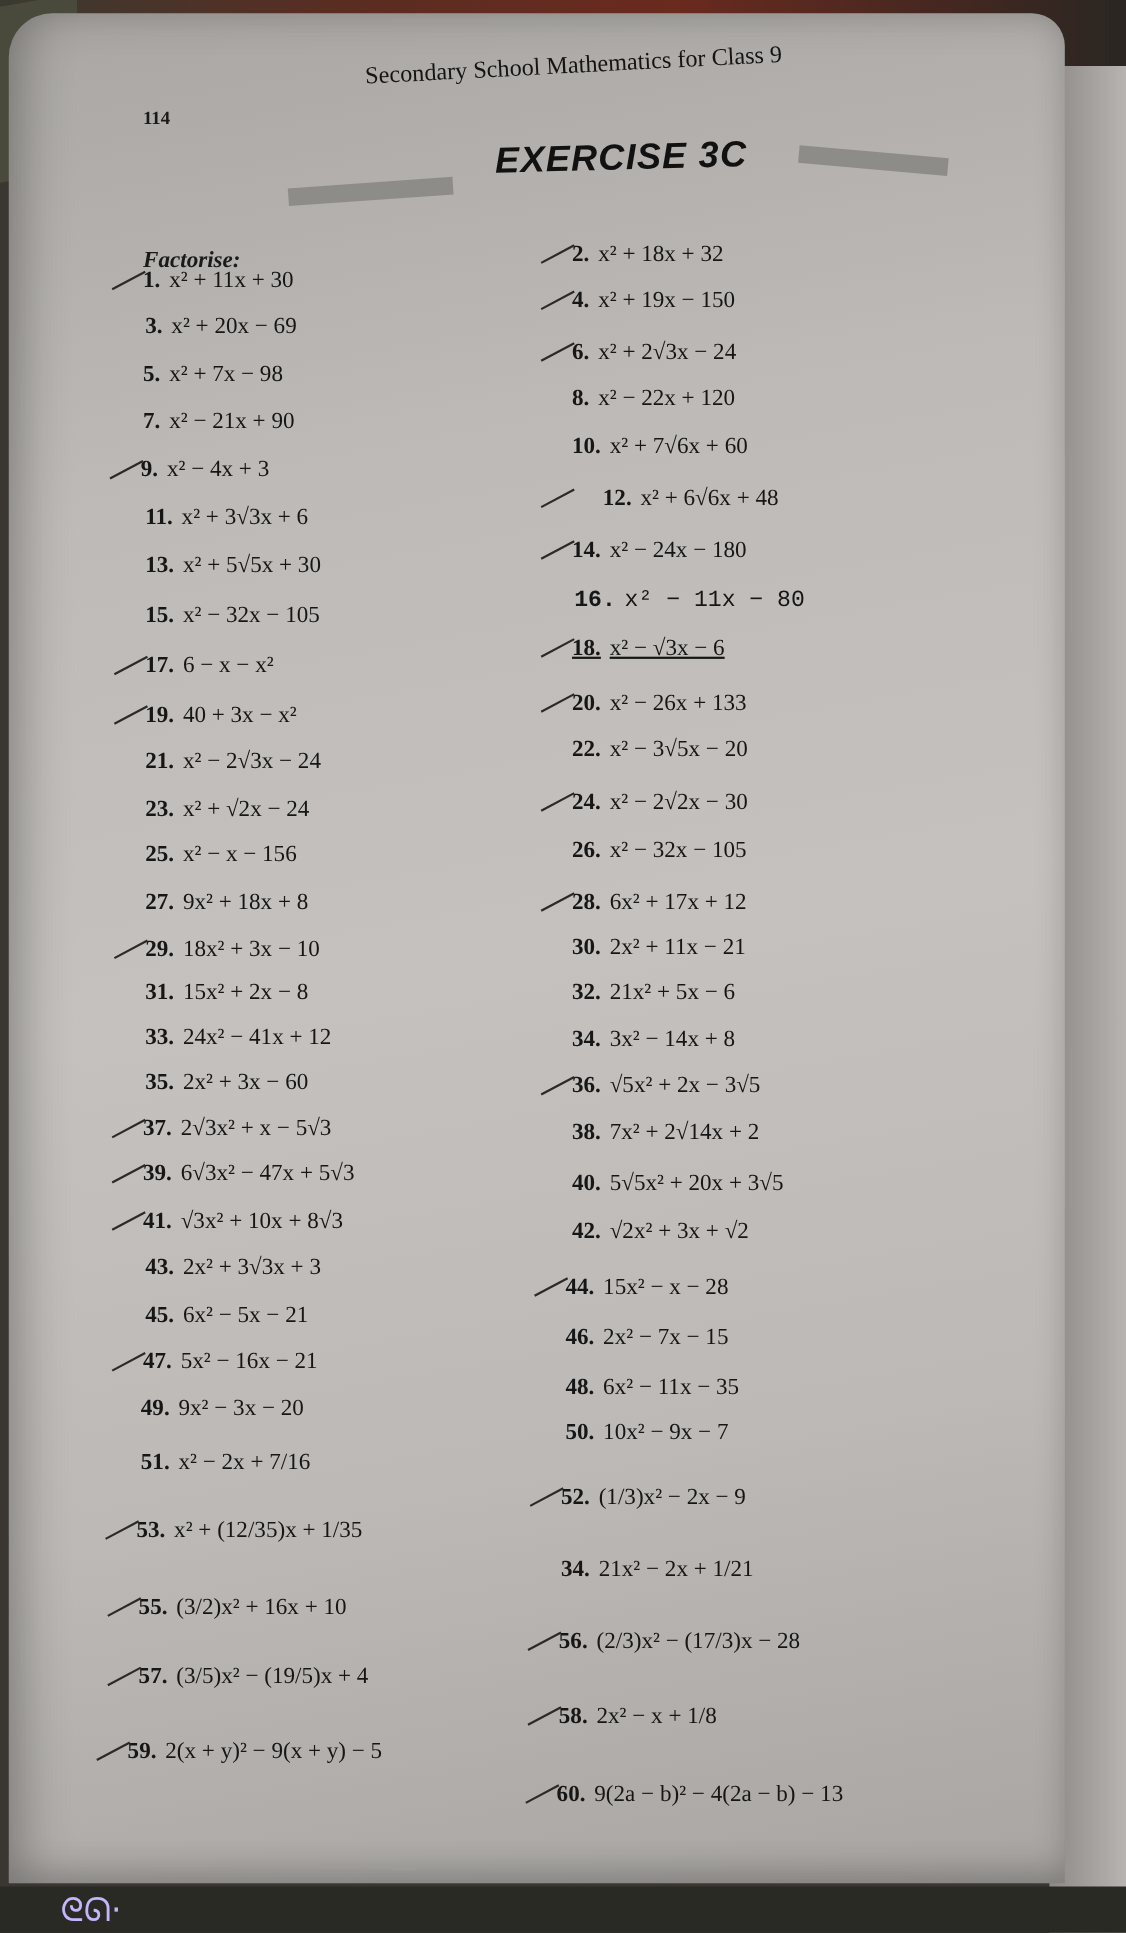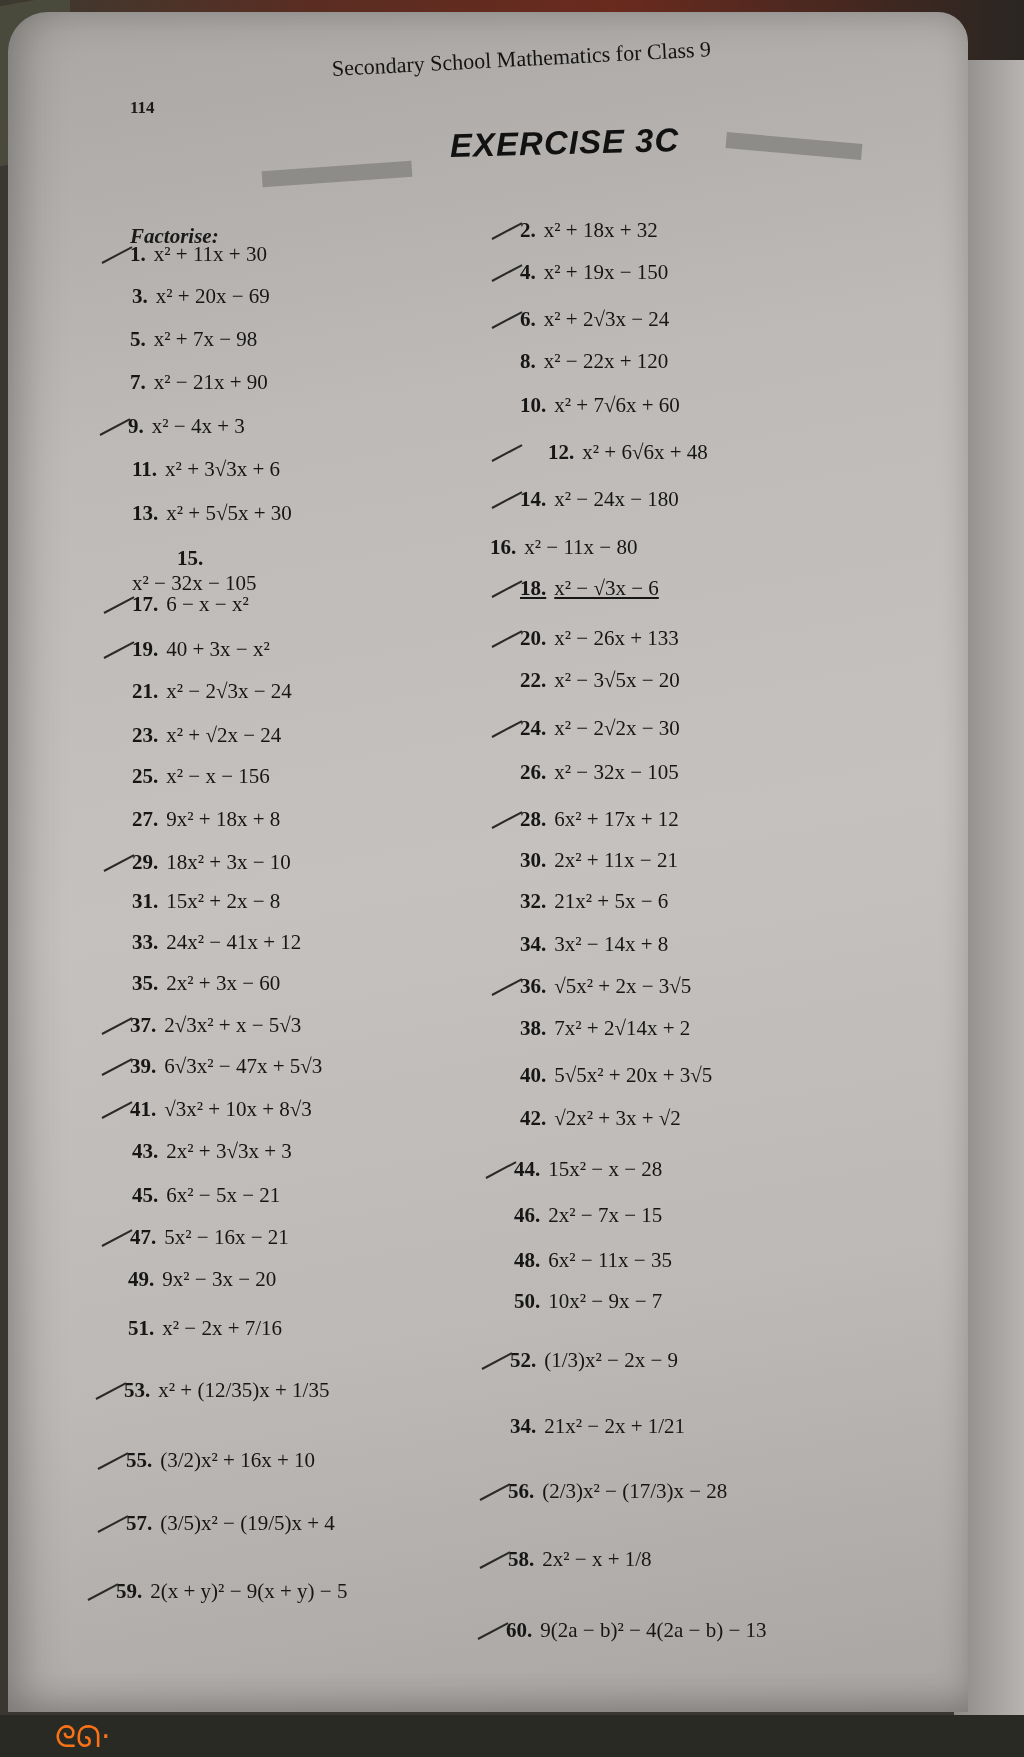--- a/index.html
+++ b/index.html
@@ -25,21 +25,21 @@
     position: absolute; left: 8px; top: 12px; width: 960px; height: 1700px;
     background: linear-gradient(170deg, #a9a6a3 0%, #bdbab7 25%, #c4c1be 50%, #bcb9b6 75%, #a8a5a2 100%);
     border-radius: 40px 30px 0 0;
     box-shadow: inset 20px 0 40px rgba(0,0,0,0.18), inset 0 -10px 30px rgba(0,0,0,0.15);
   }
   .bottom-strip {
     position: absolute; left: 0; top: 1715px; width: 1024px; height: 42px;
     background: #2a2a24;
   }
   .bottom-strip .mark {
-    position: absolute; left: 55px; top: 4px; color: #f97316; font-size: 30px;
+    position: absolute; left: 55px; top: 4px; color: #c4b5fd; font-size: 30px;
     font-family: "DejaVu Sans", sans-serif;
   }
   .page-num {
     position: absolute; left: 130px; top: 98px; font-size: 17px; color: #1a1a1a; font-weight: bold;
   }
   .book-title {
     position: absolute; left: 332px; top: 56px; font-size: 22px; color: #141414;
     transform: rotate(-3deg); transform-origin: left center;
   }
   .exercise-title {
@@ -106,21 +106,21 @@
     </div>
     <div class="tick" style="left: 100px; top: 434px; width: 34px; transform: rotate(-28deg);"></div>
     <div class="q" style="left: 132px; top: 457px;">
       <span class="num">11.</span>
       <span class="expr">x² + 3√3x + 6</span>
     </div>
     <div class="q" style="left: 132px; top: 501px;">
       <span class="num">13.</span>
       <span class="expr">x² + 5√5x + 30</span>
     </div>
-    <div class="q" style="left: 132px; top: 546px; flex-direction: column;">
+    <div class="q" style="left: 132px; top: 546px;">
       <span class="num">15.</span>
       <span class="expr">x² − 32x − 105</span>
     </div>
     <div class="q" style="left: 132px; top: 592px;">
       <span class="num">17.</span>
       <span class="expr">6 − x − x²</span>
     </div>
     <div class="tick" style="left: 104px; top: 612px; width: 34px; transform: rotate(-28deg);"></div>
     <div class="q" style="left: 132px; top: 637px;">
       <span class="num">19.</span>
@@ -244,21 +244,21 @@
     <div class="q" style="left: 548px; top: 440px; justify-content: flex-end;">
       <span class="num">12.</span>
       <span class="expr">x² + 6√6x + 48</span>
     </div>
     <div class="tick" style="left: 492px; top: 460px; width: 34px; transform: rotate(-28deg);"></div>
     <div class="q" style="left: 520px; top: 487px;">
       <span class="num">14.</span>
       <span class="expr">x² − 24x − 180</span>
     </div>
     <div class="tick" style="left: 492px; top: 507px; width: 34px; transform: rotate(-28deg);"></div>
-    <div class="q" style="left: 490px; top: 535px;">
+    <div class="q" style="left: 522px; top: 535px; font-family: Liberation Mono, monospace;">
       <span class="num">16.</span>
       <span class="expr">x² − 11x − 80</span>
     </div>
     <div class="q" style="left: 520px; top: 576px; text-decoration: underline;">
       <span class="num">18.</span>
       <span class="expr">x² − √3x − 6</span>
     </div>
     <div class="tick" style="left: 492px; top: 596px; width: 34px; transform: rotate(-28deg);"></div>
     <div class="q" style="left: 520px; top: 626px;">
       <span class="num">20.</span>

